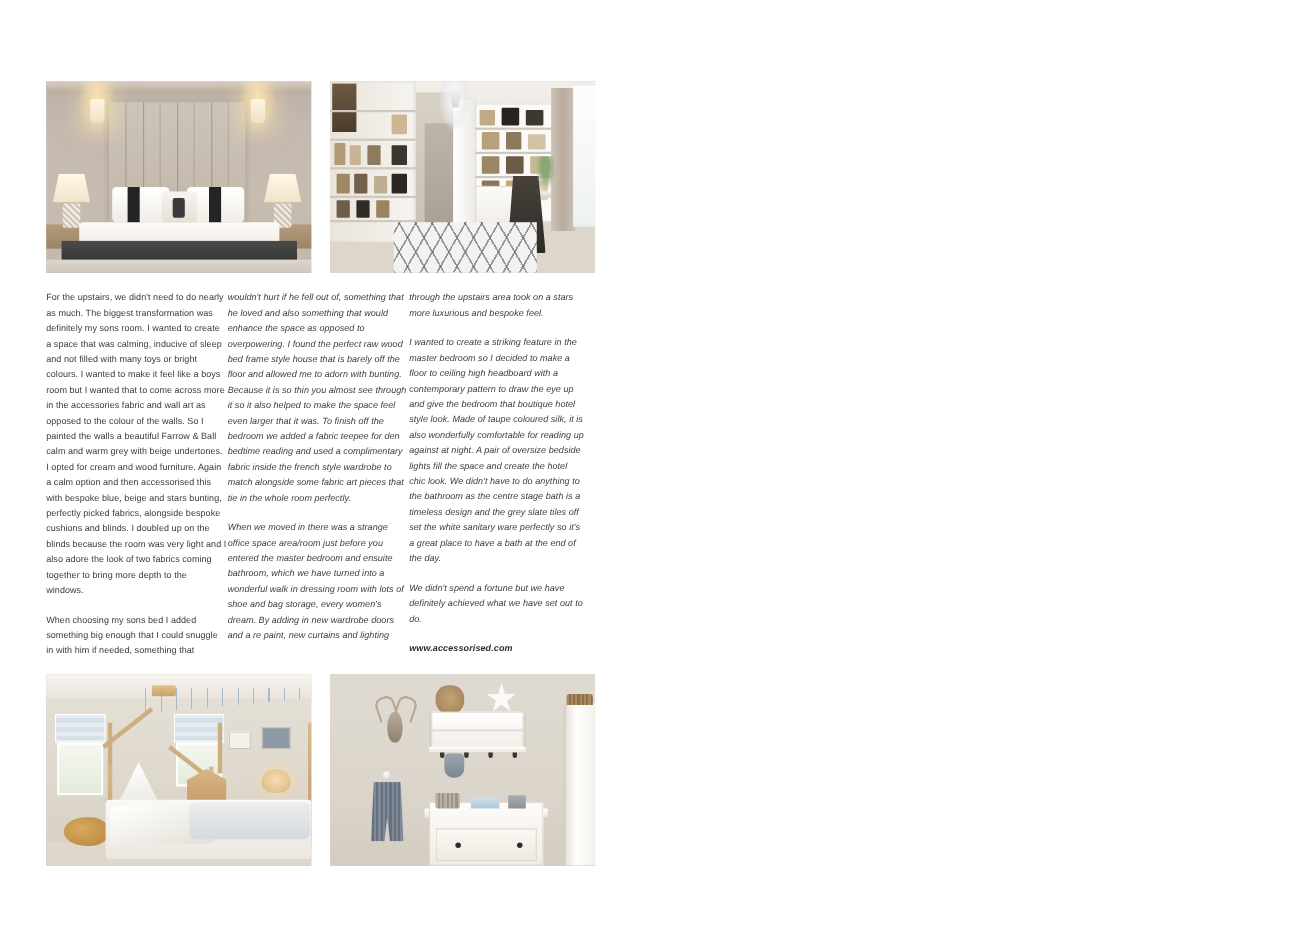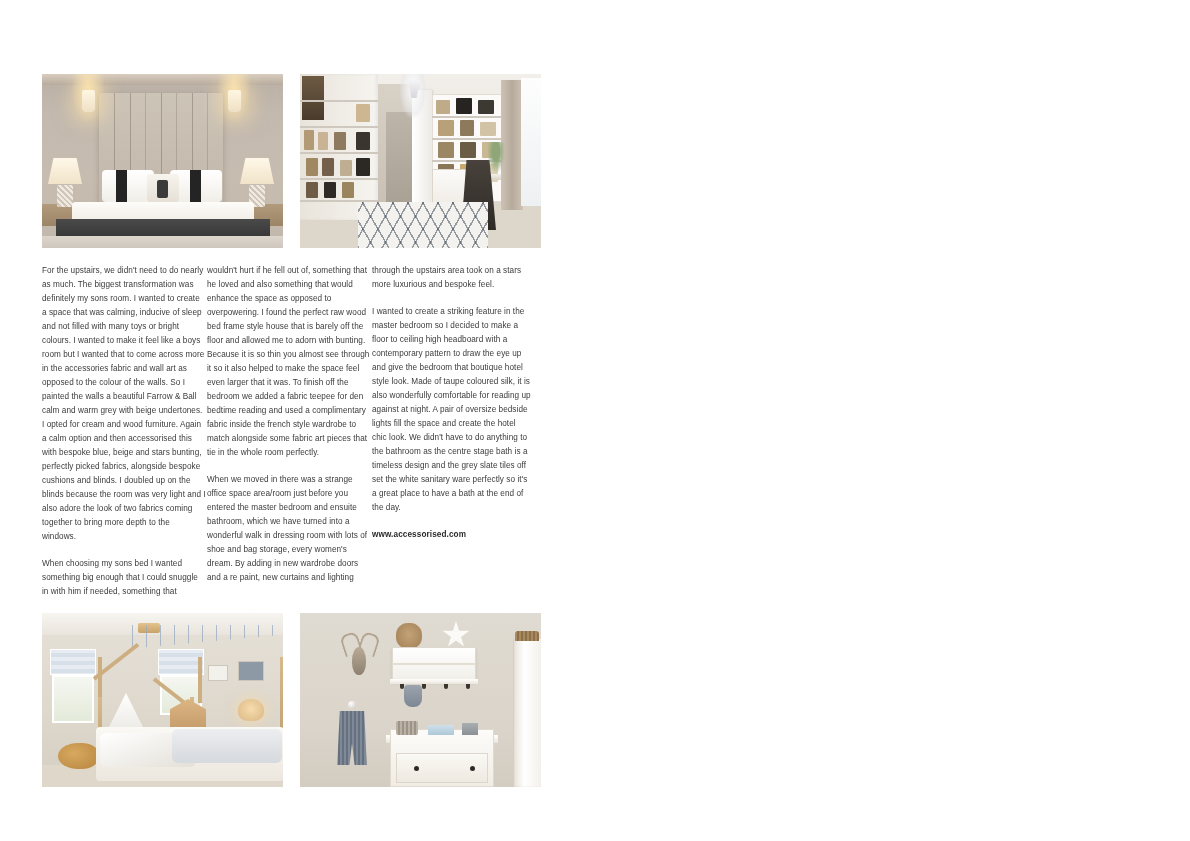--- a/index.html
+++ b/index.html
@@ -391,21 +391,21 @@
     left: 42px;
     top: 264px;
     width: 500px;
     display: flex;
     gap: 0;
   }
   .col {
     width: 166px;
     padding-right: 0;
   }
-  .col + .col { margin-left: 1px; }
+  .col + .col { margin-left: 1px; font-style: italic; }
   .col p {
     margin: 0 0 13px 0;
     font-size: 8.2px;
     line-height: 14px;
     color: #3b3b3b;
     letter-spacing: 0.05px;
     text-align: left;
   }
   .col p.site {
     font-weight: bold;
@@ -508,31 +508,32 @@
         <div class="dr-rug"></div>
       </div>
     </div>
 
   </div>
 
   <div class="article">
 
     <div class="col col-1">
       <p>For the upstairs, we didn't need to do nearly as much. The biggest transformation was definitely my sons room. I wanted to create a space that was calming, inducive of sleep and not filled with many toys or bright colours. I wanted to make it feel like a boys room but I wanted that to come across more in the accessories fabric and wall art as opposed to the colour of the walls. So I painted the walls a beautiful Farrow &amp; Ball calm and warm grey with beige undertones. I opted for cream and wood furniture. Again a calm option and then accessorised this with bespoke blue, beige and stars bunting, perfectly picked fabrics, alongside bespoke cushions and blinds. I doubled up on the blinds because the room was very light and I also adore the look of two fabrics coming together to bring more depth to the windows.</p>
-      <p>When choosing my sons bed I wanted something big enough that I could snuggle in with him if needed, something that</p>
+      <p>When choosing my sons bed I added something big enough that I could snuggle in with him if needed, something that</p>
     </div>
 
     <div class="col col-2">
       <p>wouldn't hurt if he fell out of, something that he loved and also something that would enhance the space as opposed to overpowering. I found the perfect raw wood bed frame style house that is barely off the floor and allowed me to adorn with bunting. Because it is so thin you almost see through it so it also helped to make the space feel even larger that it was. To finish off the bedroom we added a fabric teepee for den bedtime reading and used a complimentary fabric inside the french style wardrobe to match alongside some fabric art pieces that tie in the whole room perfectly.</p>
       <p>When we moved in there was a strange office space area/room just before you entered the master bedroom and ensuite bathroom, which we have turned into a wonderful walk in dressing room with lots of shoe and bag storage, every women's dream.  By adding in new wardrobe doors and a re paint, new curtains and lighting</p>
     </div>
 
     <div class="col col-3">
       <p>through the upstairs area took on a stars more luxurious and bespoke feel.</p>
       <p>I wanted to create a striking feature in the master bedroom so I decided to make a floor to ceiling high headboard with a contemporary pattern to draw the eye up and give the bedroom that boutique hotel style look. Made of taupe coloured silk, it is also wonderfully comfortable for reading up against at night. A pair of oversize bedside lights fill the space and create the hotel chic look. We didn't have to do anything to the bathroom as the centre stage bath is a timeless design and the grey slate tiles off set the white sanitary ware perfectly so it's a great place to have a bath at the end of the day.</p>
+      <p>We didn't spend a fortune but we have definitely achieved what we have set out to do.</p>
       <p class="site">www.accessorised.com</p>
     </div>
 
   </div>
 
   <div class="photo-row bottom">
 
     <div class="photo left-photo">
       <div class="photo-inner">
         <div class="k-bg"></div>

